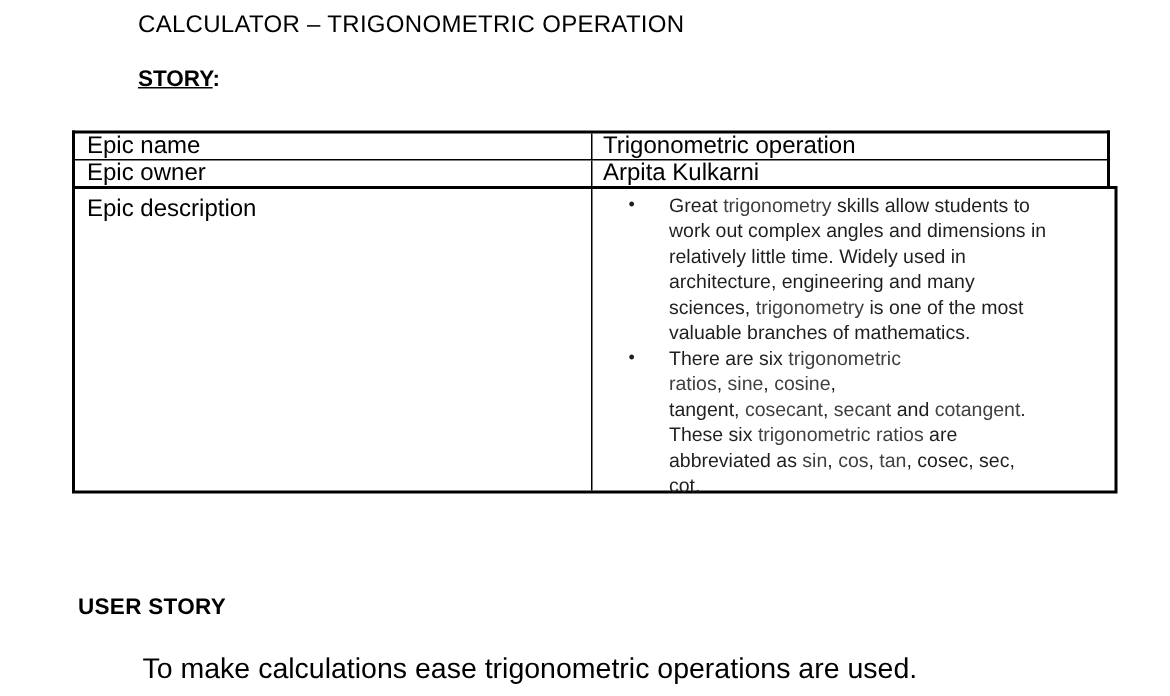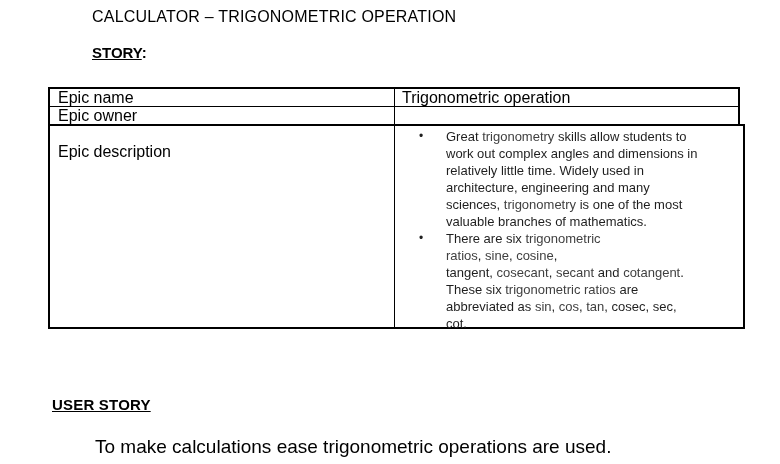--- a/index.html
+++ b/index.html
@@ -12,45 +12,46 @@
   .epic-heading{left:92px;top:44px;font-size:15px;font-weight:700}
   .epic-heading .u{text-decoration:underline}
   
   .tblA{left:48px;top:87px;width:692px;border:2px solid #000;border-bottom:none;box-sizing:border-box;background:#fff}
   .trow{display:flex;height:17px;line-height:16px;font-size:16px;align-items:center}
   .trow.sep{border-bottom:1px solid #000}
   .cell-l{width:345px;border-right:1px solid #000;padding-left:8px;box-sizing:border-box;height:100%;display:flex;align-items:center}
   .cell-v{flex:1;padding-left:7px}
   
   .tblB{left:48px;top:124px;width:697px;height:205px;border:2px solid #000;box-sizing:border-box;display:flex;background:#fff}
-  .tblB .cell-l{align-items:flex-start;padding-top:18px;line-height:16px}
+  .tblB .cell-l{align-items:flex-start;padding-top:6px;line-height:16px}
   .cell-desc{flex:1;padding:2px 2px 0 7px;font-size:13px;line-height:17px;color:#1f1f1f}
   .bullet{display:flex}
   .dot{flex:none;margin-left:17px;width:27px;font-size:12px}
   .content{flex:1}
   .content b{font-weight:400;color:#404040}
-  .user-story-heading{left:52px;top:396px;font-size:15px;font-weight:700;text-decoration:underline;letter-spacing:.2px}
+  .user-story-heading{left:52px;top:396px;font-size:15px;font-weight:700;letter-spacing:.2px}
   .user-story-text{left:95px;top:436px;font-size:19px;white-space:nowrap}
 </style>
 </head>
 <body>
 
 <div class="abs doc-title">CALCULATOR – TRIGONOMETRIC OPERATION</div>
 
 <div class="abs epic-heading">
   <span class="u">STORY</span><span>:</span>
 </div>
 
 <div class="abs tblA">
   <div class="trow sep">
     <div class="cell-l">Epic name</div>
     <div class="cell-v">Trigonometric operation</div>
   </div>
   <div class="trow">
     <div class="cell-l">Epic owner</div>
+    <div class="cell-v">Arpita Kulkarni</div>
   </div>
 </div>
 
 <div class="abs tblB">
   <div class="cell-l">Epic description</div>
   <div class="cell-desc">
       <div class="bullet">
         <span class="dot">•</span>
         <span class="content"><span>Great </span><b>trigonometry</b><span> skills allow students to</span><br><span>work out complex angles and dimensions in</span><br><span>relatively little time. Widely used in</span><br><span>architecture, engineering and many</span><br><span>sciences, </span><b>trigonometry</b><span> is one of the most</span><br><span>valuable branches of mathematics.</span></span>
       </div>

